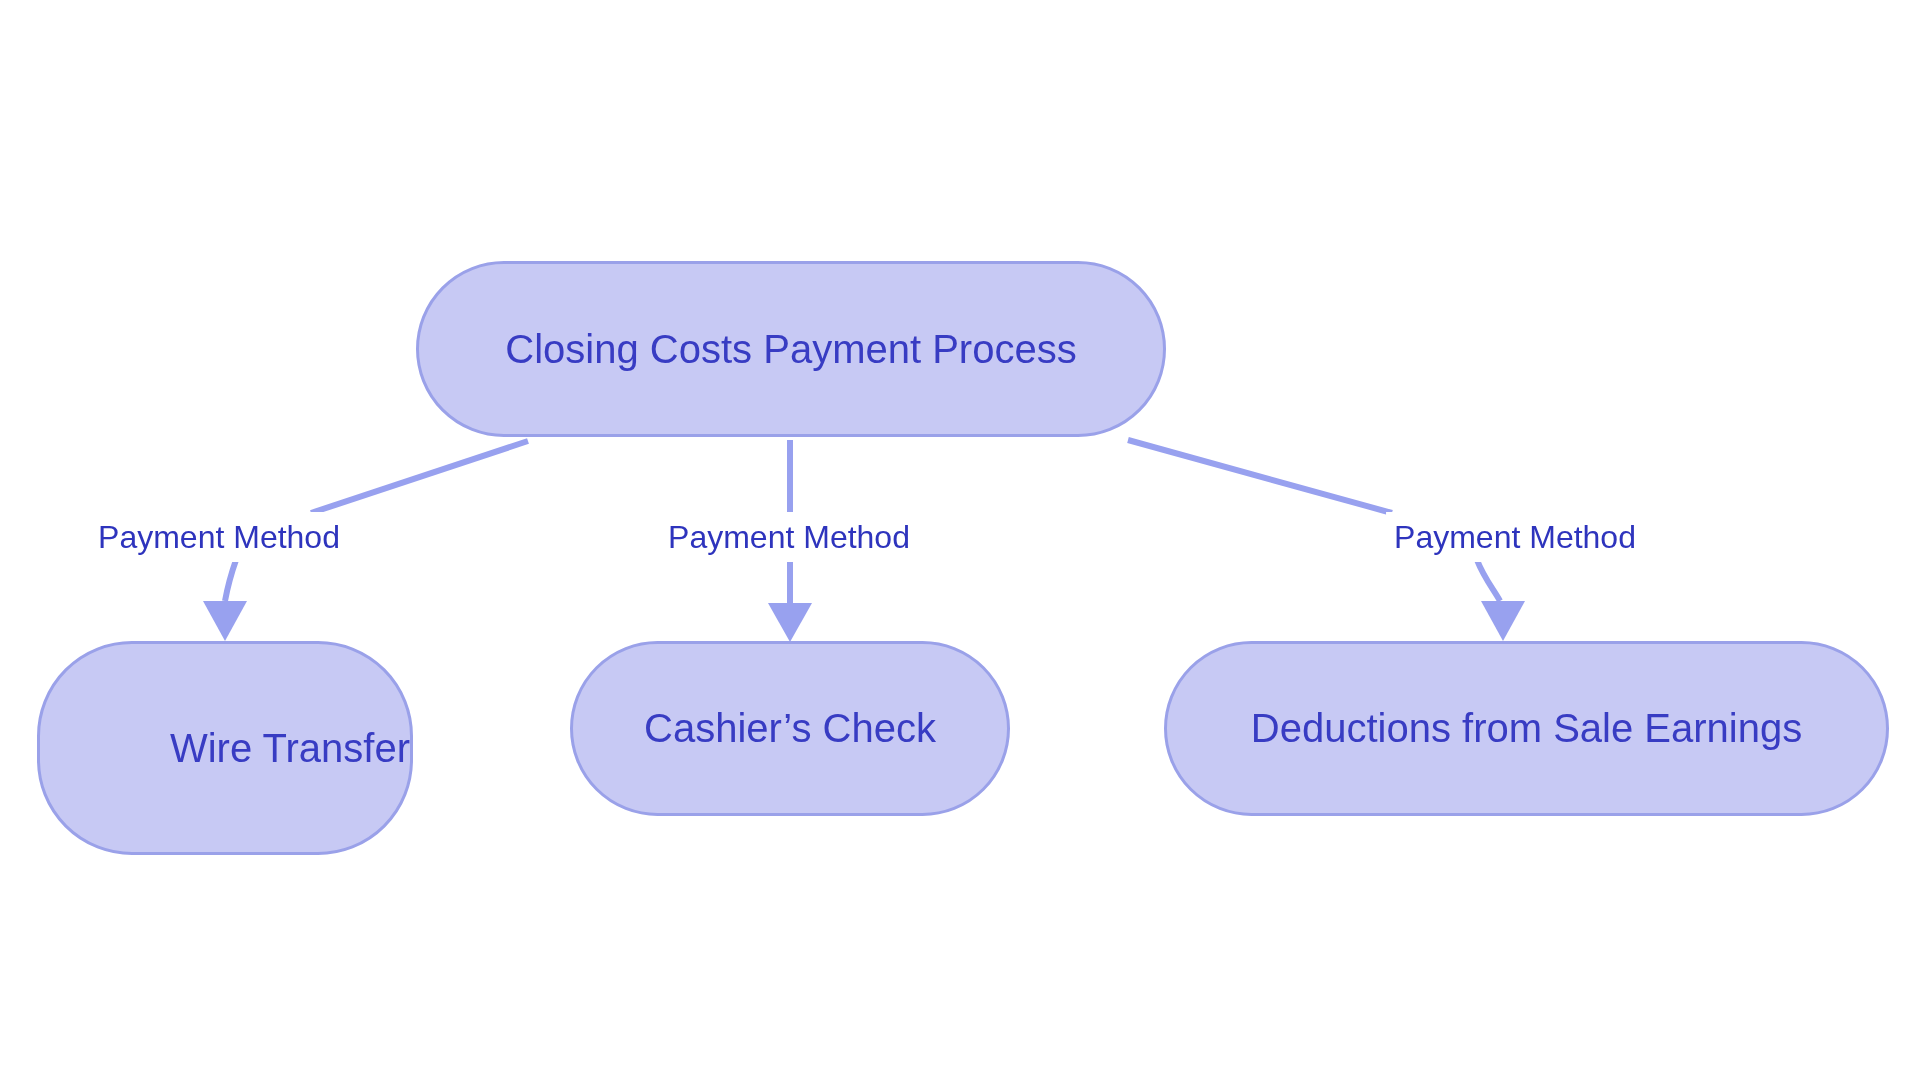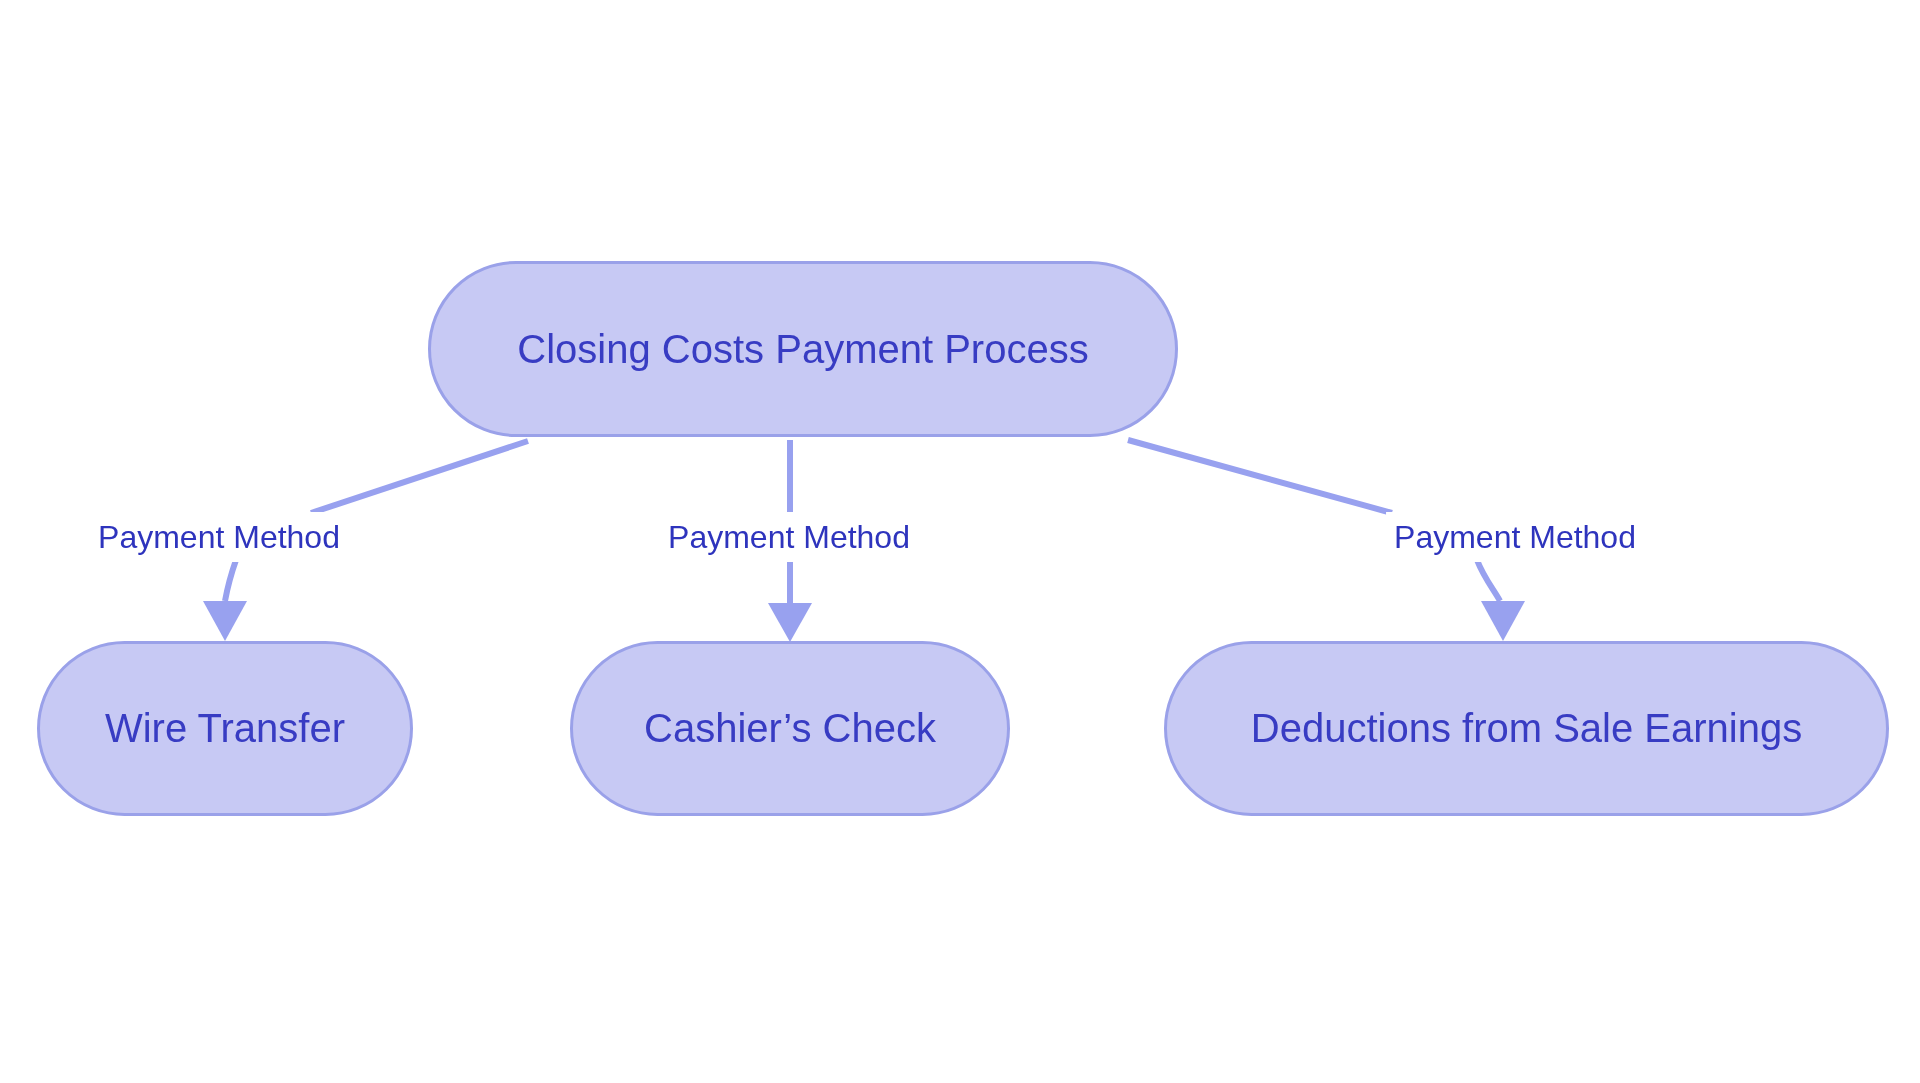--- a/index.html
+++ b/index.html
@@ -68,29 +68,29 @@
     <polygon points="203,601 247,601 225,641"></polygon>
 
     <path d="M 790 440 L 790 606"></path>
     <polygon points="768,603 812,603 790,642"></polygon>
 
     <path d="M 1128 440 L 1392 513"></path>
     <path d="M 1477 560 C 1484 578, 1494 590, 1500 601"></path>
     <polygon points="1481,601 1525,601 1503,641"></polygon>
   </svg>
 
-  <div class="node" style="left:428px; top:261px; width:750px; height:176px;align-items:center;">
+  <div class="node" style="left:416px; top:261px; width:750px; height:176px;align-items:center;">
     <span>Closing Costs Payment Process</span>
   </div>
 
   <div class="edge-label" style="left:219px; top:512px;">Payment Method</div>
   <div class="edge-label" style="left:789px; top:512px;">Payment Method</div>
   <div class="edge-label" style="left:1515px; top:512px;">Payment Method</div>
 
-  <div class="node" style="left:37px; top:641px; width:376px; height:175px;">
+  <div class="node" style="left:37px; top:641px; width:376px; height:214px;justify-content:flex-end;">
     <span>Wire Transfer</span>
   </div>
 
   <div class="node" style="left:570px; top:641px; width:440px; height:175px;">
     <span>Cashier’s Check</span>
   </div>
 
   <div class="node" style="left:1164px; top:641px; width:725px; height:175px;">
     <span>Deductions from Sale Earnings</span>
   </div>

